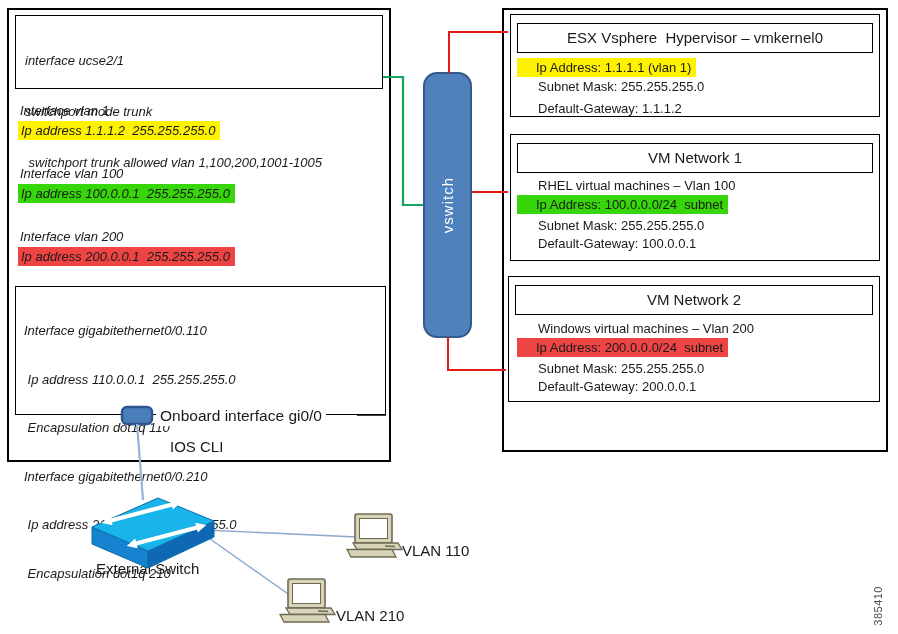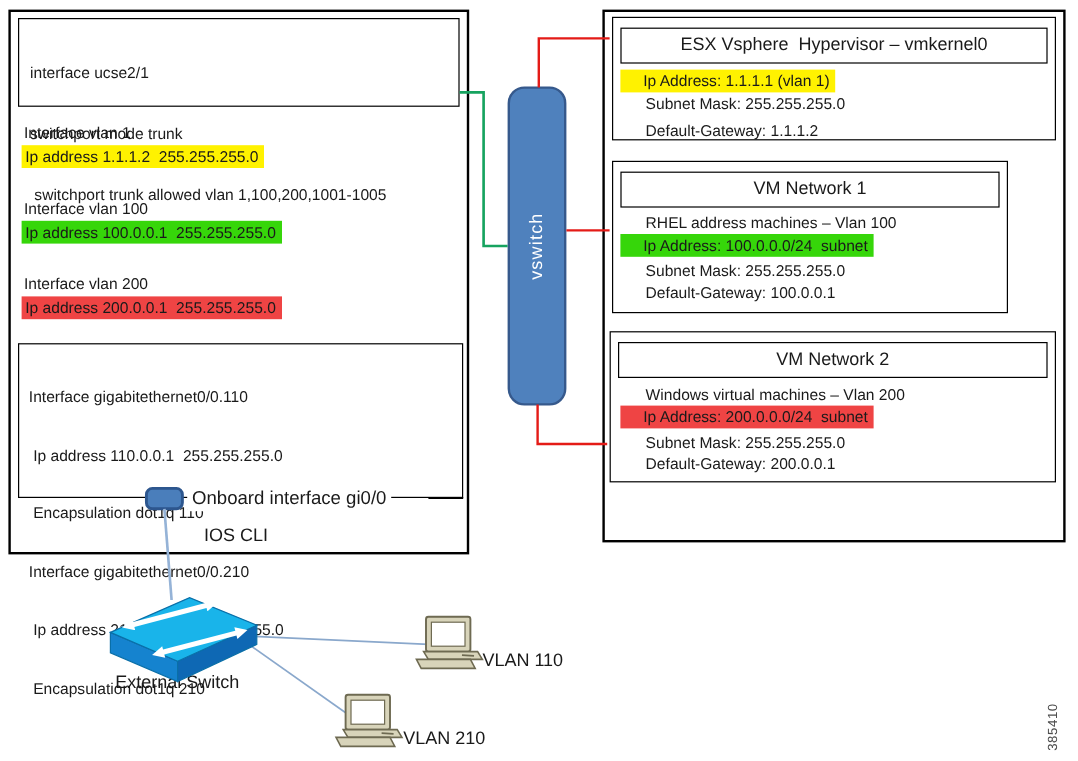--- a/index.html
+++ b/index.html
@@ -29,21 +29,21 @@
   .figure-id{position:absolute;left:872px;top:586px;writing-mode:vertical-rl;transform:rotate(180deg);
              font-size:11px;color:#4d4d4d;letter-spacing:.5px;}
   svg.overlay{position:absolute;left:0;top:0;z-index:40;pointer-events:none;}
   .z10{z-index:10;}
 </style>
 </head>
 <body>
 
 <div class="canvas">
 
-  <div class="box z10" style="left:7px;top:8px;width:384px;height:454px;">
+  <div class="box z10" style="left:7px;top:8px;width:384px;height:454px;font-style:italic;">
 
     <div class="box thin" style="left:6px;top:5px;width:368px;height:74px;">
       <div class="lines trunk-lines" style="left:9px;top:4px;">
         <div>interface ucse2/1</div>
         <div>switchport mode trunk</div>
         <div> switchport trunk allowed vlan 1,100,200,1001-1005</div>
       </div>
     </div>
 
     <div class="txt" style="left:11px;top:92px;">Interface vlan 1</div>
@@ -76,23 +76,23 @@
 
   <div class="box z10" style="left:502px;top:8px;width:386px;height:444px;">
 
     <div class="box thin" style="left:6px;top:4px;width:370px;height:103px;">
       <div class="panel-title">ESX Vsphere  Hypervisor – vmkernel0</div>
       <div class="panel-line hl hl-yellow" style="left:6px;top:43px;">Ip Address: 1.1.1.1 (vlan 1)</div>
       <div class="panel-line" style="left:8px;top:64px;">Subnet Mask: 255.255.255.0</div>
       <div class="panel-line" style="left:8px;top:86px;">Default-Gateway: 1.1.1.2</div>
     </div>
 
-    <div class="box thin" style="left:6px;top:124px;width:330px;height:127px;">
+    <div class="box thin" style="left:6px;top:124px;width:370px;height:127px;">
       <div class="panel-title">VM Network 1</div>
-      <div class="panel-line" style="left:8px;top:43px;">RHEL address machines – Vlan 100</div>
+      <div class="panel-line" style="left:8px;top:43px;">RHEL virtual machines – Vlan 100</div>
       <div class="panel-line hl hl-green" style="left:6px;top:60px;">Ip Address: 100.0.0.0/24  subnet</div>
       <div class="panel-line" style="left:8px;top:83px;">Subnet Mask: 255.255.255.0</div>
       <div class="panel-line" style="left:8px;top:101px;">Default-Gateway: 100.0.0.1</div>
     </div>
 
     <div class="box thin" style="left:4px;top:266px;width:372px;height:126px;">
       <div class="panel-title">VM Network 2</div>
       <div class="panel-line" style="left:10px;top:44px;">Windows virtual machines – Vlan 200</div>
       <div class="panel-line hl hl-cyan" style="left:8px;top:61px;">Ip Address: 200.0.0.0/24  subnet</div>
       <div class="panel-line" style="left:10px;top:84px;">Subnet Mask: 255.255.255.0</div>

